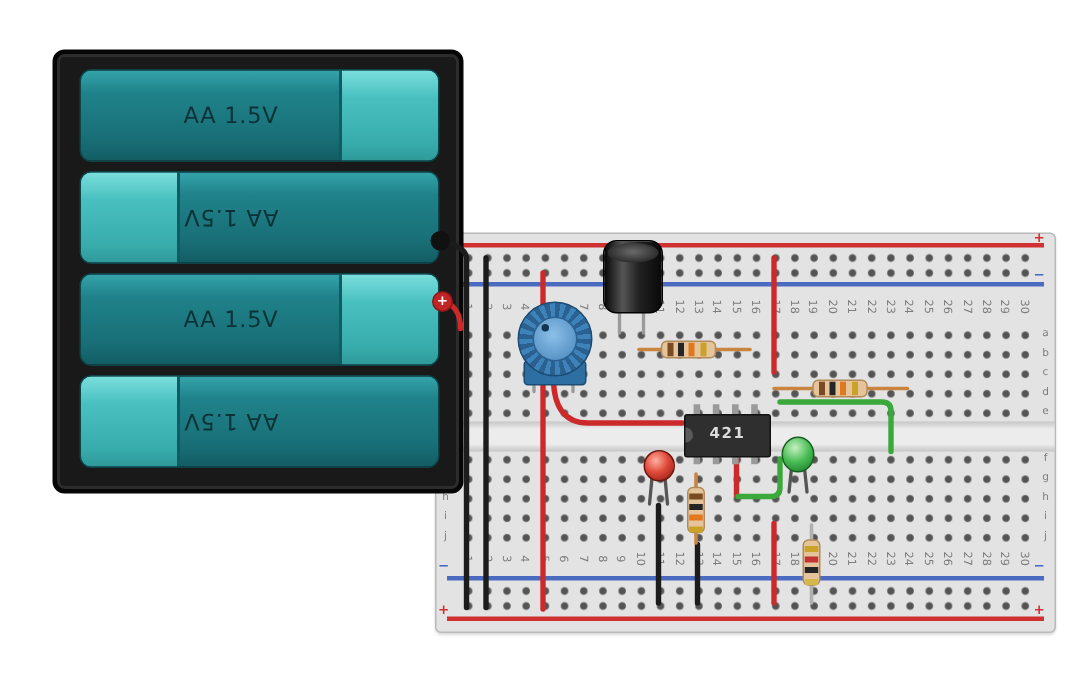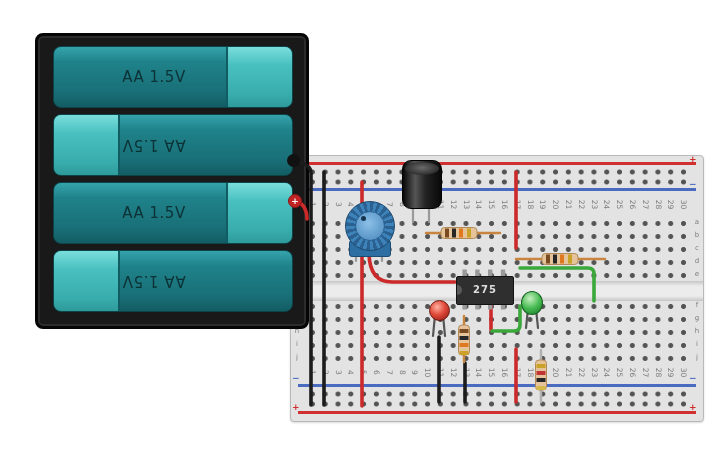--- a/index.html
+++ b/index.html
@@ -271,21 +271,21 @@
     <div class="pot-knob">
       <div class="pot-inner">
         <div class="pot-dot"></div>
       </div>
     </div>
   </div>
 
   <div class="comp cap"></div>
 
   <div class="comp chip">
-    <span class="chip-label">275</span>
+    <span class="chip-label">421</span>
   </div>
 
   <div class="led led-red"></div>
   <div class="led led-green"></div>
 
   <div class="term term-neg"></div>
   <div class="term term-pos">
     <span class="termplus">+</span>
   </div>
 

